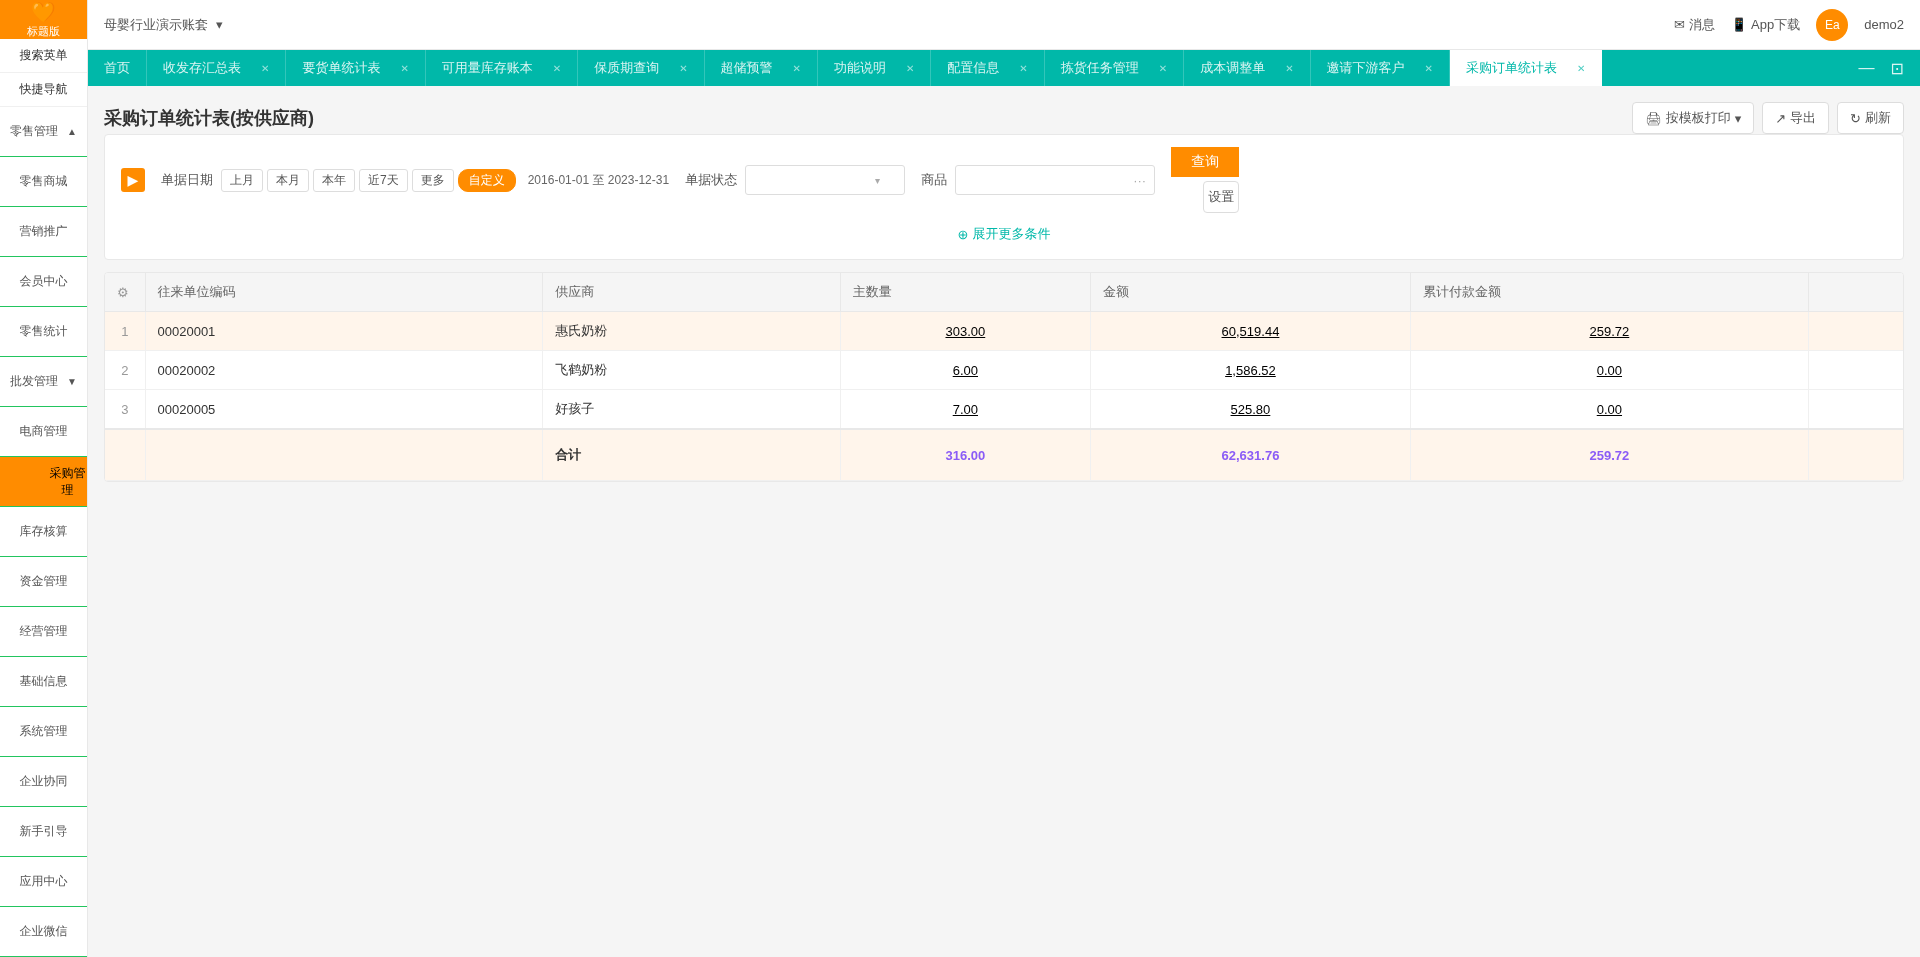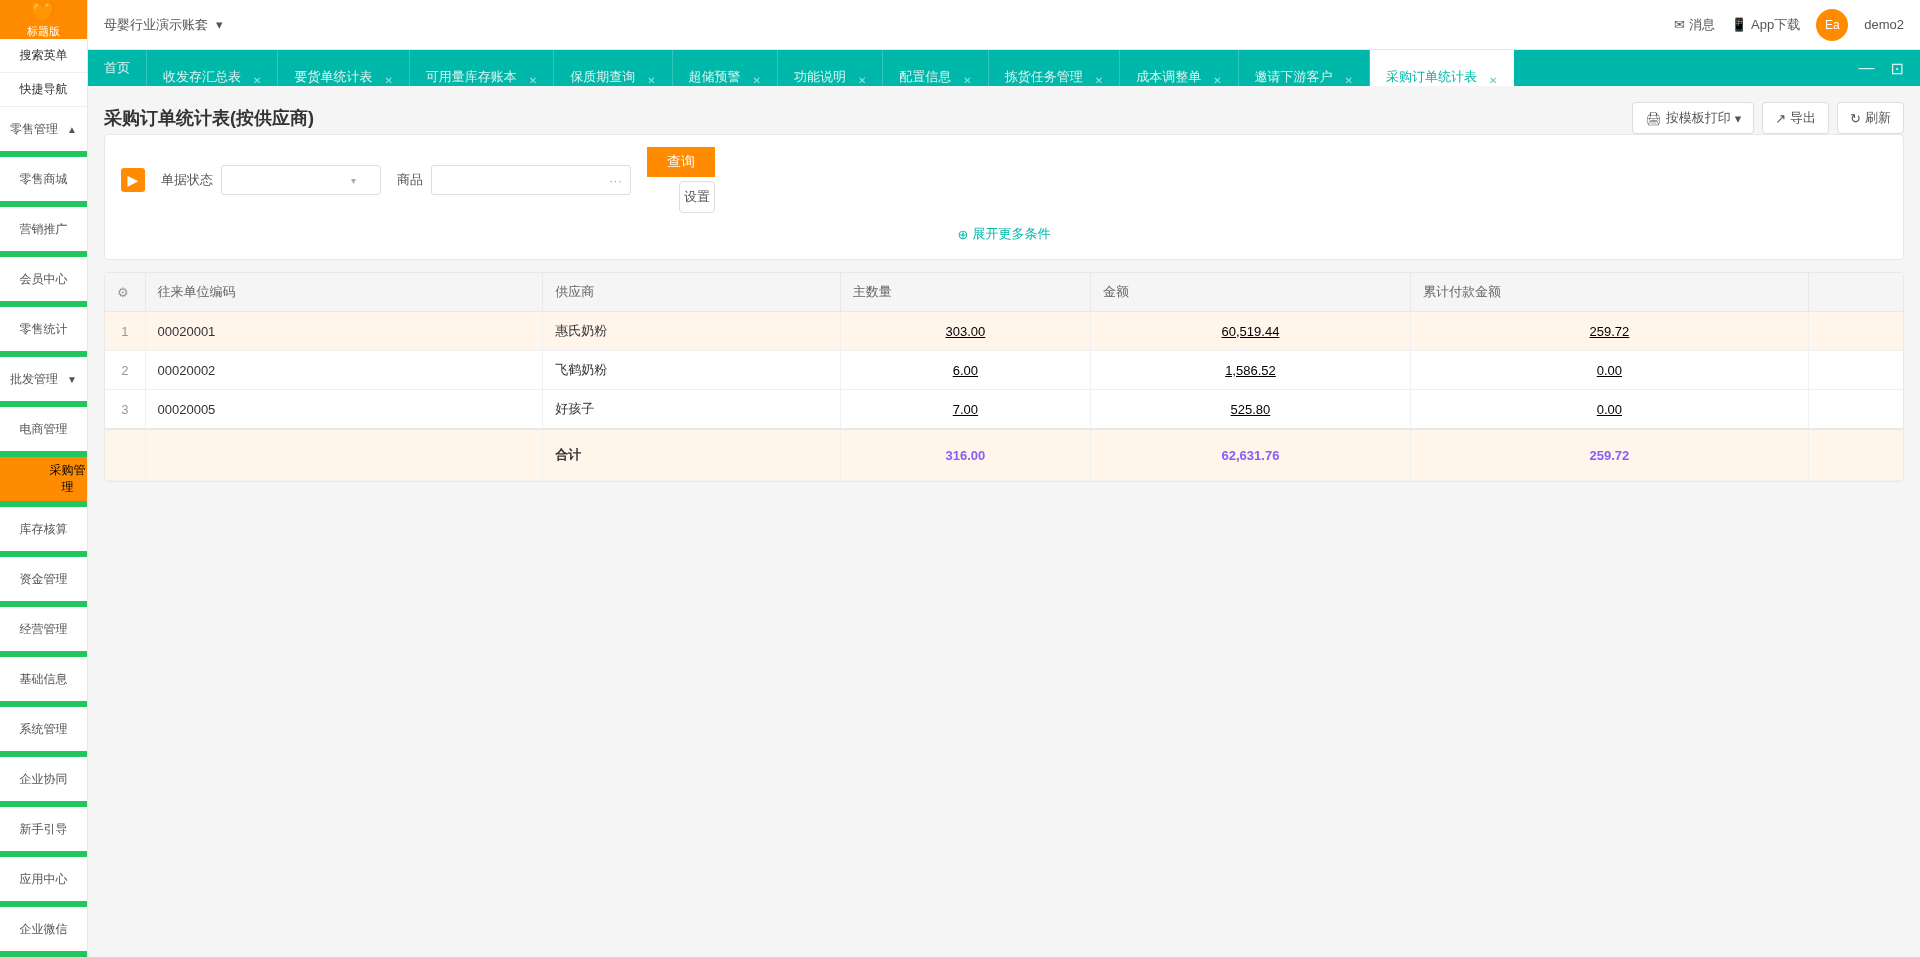--- a/index.html
+++ b/index.html
@@ -4,38 +4,38 @@
   <style>
     * { margin: 0; padding: 0; box-sizing: border-box; }
     body { font-family: 'Microsoft YaHei', Arial, sans-serif; font-size: 13px; background: #f5f5f5; width: 1920px; height: 957px; overflow: hidden; display: flex; }
 
     
     .sidebar { width: 88px; background: #fff; display: flex; flex-direction: column; border-right: 1px solid #e8e8e8; flex-shrink: 0; }
     .sidebar-logo { height: 50px; background: #ff8c00; display: flex; align-items: center; justify-content: center; color: #fff; font-size: 11px; flex-direction: column; }
     .sidebar-logo .logo-icon { font-size: 20px; }
     .sidebar-search { padding: 8px 0; text-align: center; color: #333; font-size: 12px; cursor: pointer; border-bottom: 1px solid #f0f0f0; height: 40px; display: flex; align-items: center; justify-content: center; }
     .sidebar-nav { padding: 8px 0; text-align: center; color: #333; font-size: 12px; cursor: pointer; height: 40px; display: flex; align-items: center; justify-content: center; border-bottom: 1px solid #f0f0f0; }
-    .sidebar-item { padding: 10px 0; text-align: center; color: #555; font-size: 12px; cursor: pointer; display: flex; flex-direction: column; align-items: center; justify-content: center; min-height: 50px; border-bottom: 6px solid #22c55e; }
+    .sidebar-item { padding: 10px 0; text-align: center; color: #555; font-size: 12px; cursor: pointer; display: flex; flex-direction: column; align-items: center; justify-content: center; min-height: 50px; border-bottom: 1px solid #22c55e; }
     .sidebar-item.active { color: #000000; background: #ff8c00; padding-left: 48px; }
     .sidebar-item.has-arrow { flex-direction: row; justify-content: space-between; padding: 0 10px; }
     .sidebar-item.has-arrow .arrow { font-size: 10px; }
 
     
     .main { flex: 1; display: flex; flex-direction: column; overflow: hidden; }
 
     
     .topbar { height: 50px; background: #fff; display: flex; align-items: center; justify-content: space-between; padding: 0 16px; border-bottom: 1px solid #e8e8e8; }
     .topbar-left { display: flex; align-items: center; gap: 8px; color: #555; font-size: 13px; }
     .topbar-right { display: flex; align-items: center; gap: 16px; color: #555; font-size: 13px; }
     .topbar-right .msg-btn, .topbar-right .app-btn { display: flex; align-items: center; gap: 4px; cursor: pointer; }
     .user-avatar { width: 32px; height: 32px; border-radius: 50%; background: #ff8c00; display: flex; align-items: center; justify-content: center; color: #fff; font-size: 12px; }
 
     
     .tabbar { height: 36px; background: #00b8a9; display: flex; align-items: center; overflow: hidden; flex-shrink: 0; }
-    .tab-item { height: 36px; padding: 0 16px; display: flex; align-items: flex-end; gap: 12px; cursor: pointer; color: rgba(255,255,255,0.85); font-size: 13px; white-space: nowrap; border-right: 1px solid rgba(255,255,255,0.2); flex-shrink: 0; }
+    .tab-item { height: 36px; padding: 0 16px; display: flex; align-items: center; gap: 20px; cursor: pointer; color: rgba(255,255,255,0.85); font-size: 13px; white-space: nowrap; border-right: 1px solid rgba(255,255,255,0.2); flex-shrink: 0; }
     .tab-item.active { background: #fff; color: #00b8a9; border-right-color: transparent; }
     .tab-item .tab-close { font-size: 10px; opacity: 0.7; }
     .tab-home { padding: 0 16px; color: rgba(255,255,255,0.85); font-size: 13px; cursor: pointer; height: 36px; display: flex; align-items: center; border-right: 1px solid rgba(255,255,255,0.2); }
     .tab-end-btns { margin-left: auto; display: flex; align-items: center; gap: 0; padding-right: 8px; }
     .tab-end-btn { color: rgba(255,255,255,0.85); cursor: pointer; padding: 4px 8px; font-size: 16px; }
 
     
     .content { flex: 1; overflow-y: auto; padding: 16px; background: #f5f5f5; }
 
     
@@ -212,20 +212,32 @@
         <button class="btn-refresh">
           <span>↻</span>
           <span>刷新</span>
         </button>
       </div>
     </div>
 
     <div class="filter-panel">
       <div class="filter-row">
         <div class="filter-arrow-btn">▶</div>
+        <div class="filter-item">
+          <span class="filter-label">单据日期</span>
+          <div class="filter-date-btns">
+            <button class="date-btn">上月</button>
+            <button class="date-btn">本月</button>
+            <button class="date-btn">本年</button>
+            <button class="date-btn">近7天</button>
+            <button class="date-btn">更多</button>
+            <button class="date-btn custom">自定义</button>
+          </div>
+          <span class="date-range">2016-01-01 至 2023-12-31</span>
+        </div>
 
         <div class="filter-item">
           <span class="filter-label">单据状态</span>
           <div class="select-box">
             <span></span>
             <span class="chevron">▾</span>
           </div>
         </div>
 
         <div class="filter-item">

